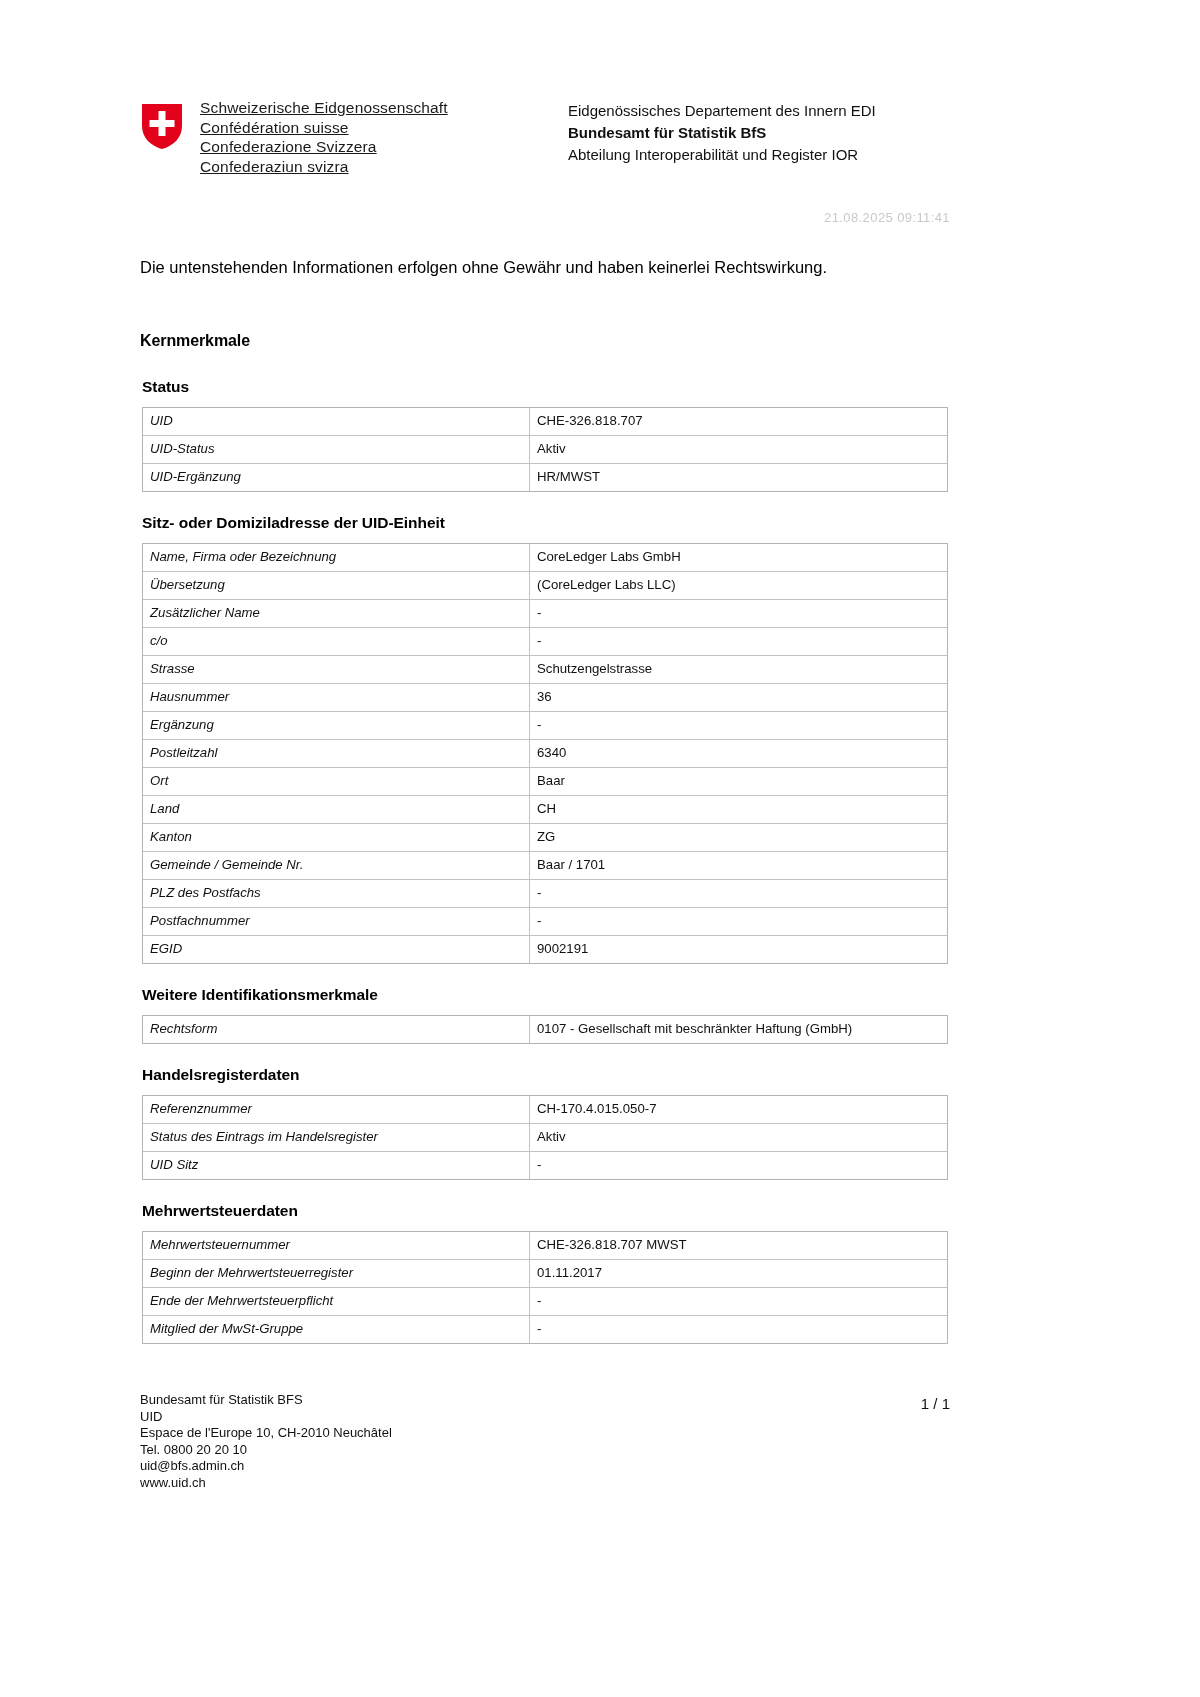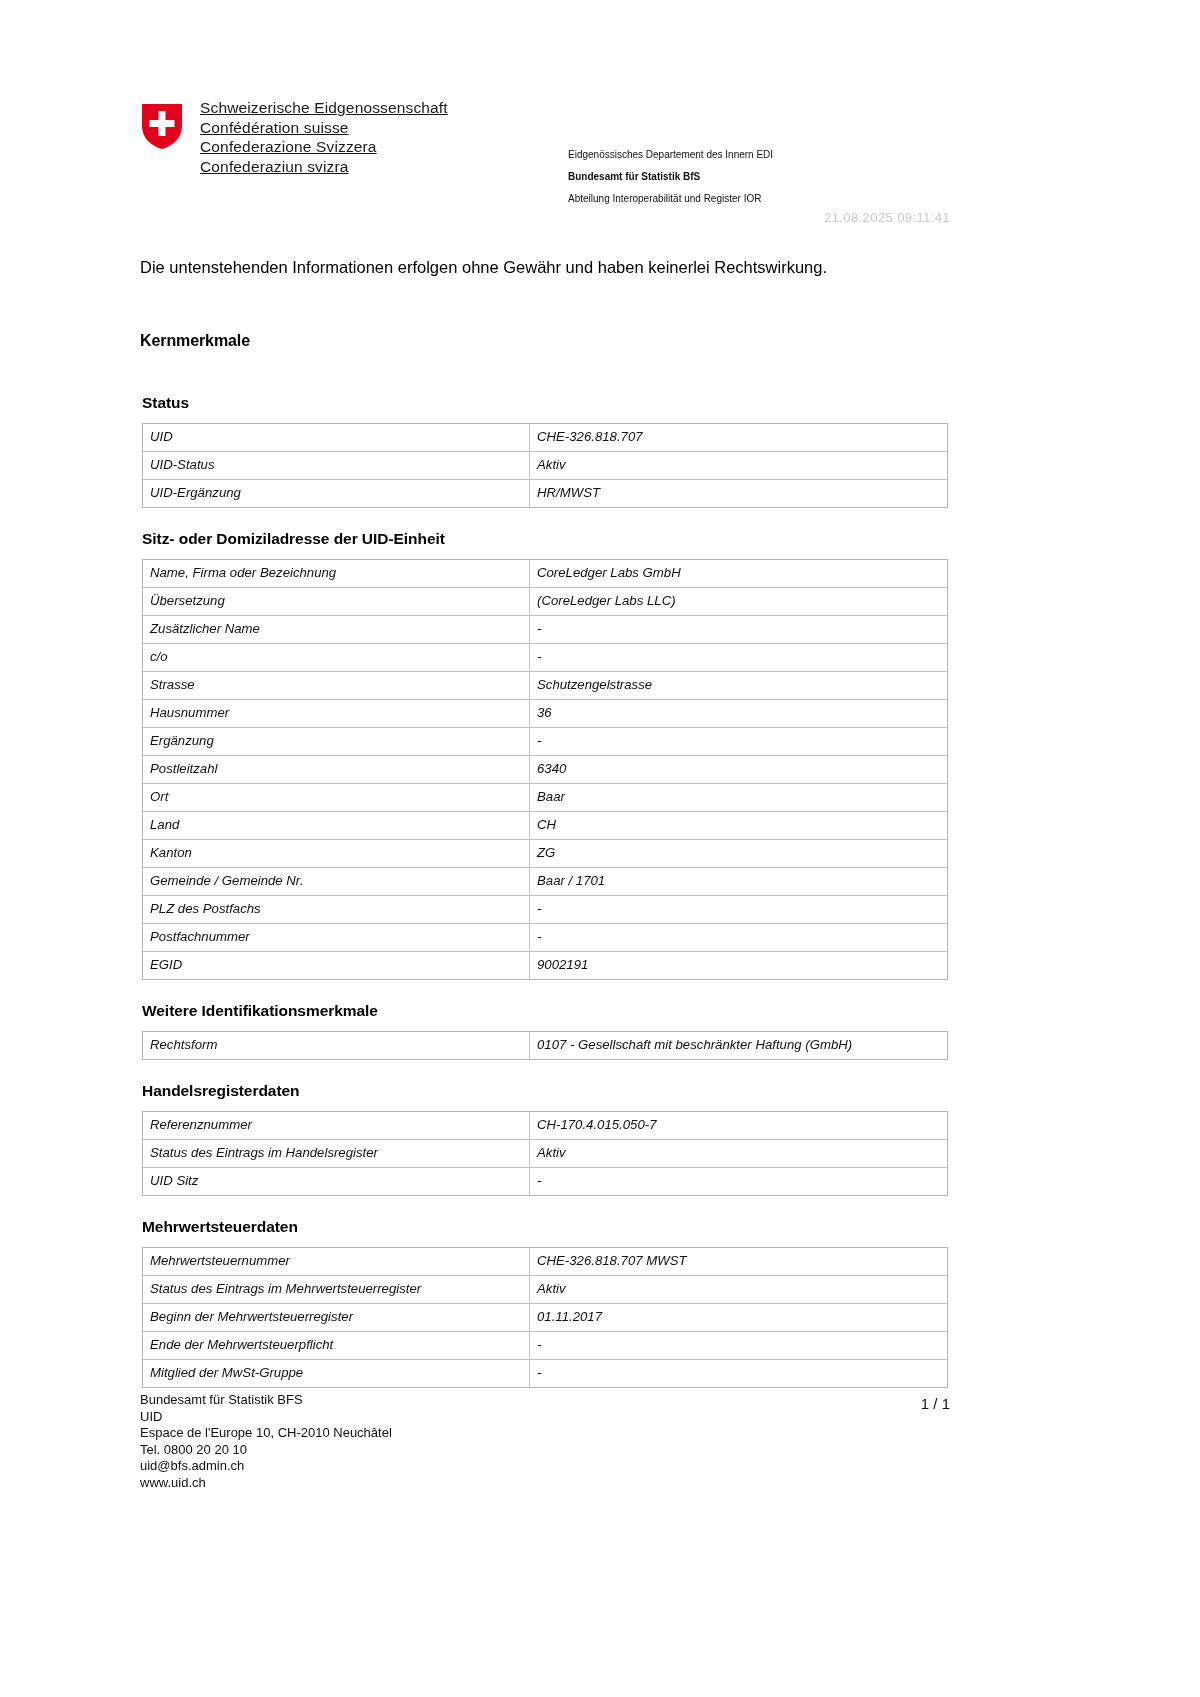--- a/index.html
+++ b/index.html
@@ -56,25 +56,24 @@
     letter-spacing: 0.15px;
     white-space: nowrap;
     text-decoration: underline;
   }
   .logo-lines div { font-weight: 400; }
 
   .dept-block {
     position: absolute;
     left: 428px;
     top: 100px;
-    font-size: 10px;
+    font-size: 15px;
     line-height: 22px;
     color: #111111;
     white-space: nowrap;
-    margin-top: 44px;
   }
   .dept-block .bold { font-weight: bold; }
 
   .timestamp {
     position: absolute;
     right: 0px;
     top: 210px;
     font-size: 13px;
     color: #c9c9c9;
     letter-spacing: 0.4px;
@@ -101,21 +100,21 @@
     letter-spacing: -0.1px;
   }
 
   .sections {
     position: absolute;
     left: 0;
     top: 378px;
     width: 810px;
   }
 
-  .section { margin: 16px 0 0 0; }
+  .section { margin: 0 0 0 0; }
 
   h2.section-title {
     font-size: 15.5px;
     font-weight: bold;
     margin: 0 0 11px 2px;
     padding: 0;
     letter-spacing: -0.05px;
   }
   .section + .section h2.section-title { margin-top: 22px; }
 
@@ -132,21 +131,20 @@
   table.kv td {
     font-size: 13.2px;
     padding: 5px 7px 6px 7px;
     border-right: 1px solid #c2c2c2;
     border-bottom: 1px solid #c2c2c2;
     vertical-align: middle;
     height: 16px;
     line-height: 16px;
     overflow: hidden;
     white-space: nowrap;
-    font-style: italic;
   }
   table.kv tr:last-child td { border-bottom: none; }
   table.kv td.k {
     width: 372px;
     font-style: italic;
     color: #111111;
   }
   table.kv td.v {
     border-right: none;
     color: #111111;
@@ -326,24 +324,20 @@
         </div>
         <div class="section">
           <h2 class="section-title">Mehrwertsteuerdaten</h2>
           <table class="kv">
             <tbody>
               <tr>
                 <td class="k">Mehrwertsteuernummer</td>
                 <td class="v">CHE-326.818.707 MWST</td>
               </tr>
               <tr>
-                <td class="k">Status des Eintrags im Mehrwertsteuerregister</td>
-                <td class="v">Aktiv</td>
-              </tr>
-              <tr>
                 <td class="k">Beginn der Mehrwertsteuerregister</td>
                 <td class="v">01.11.2017</td>
               </tr>
               <tr>
                 <td class="k">Ende der Mehrwertsteuerpflicht</td>
                 <td class="v">-</td>
               </tr>
               <tr>
                 <td class="k">Mitglied der MwSt-Gruppe</td>
                 <td class="v">-</td>

